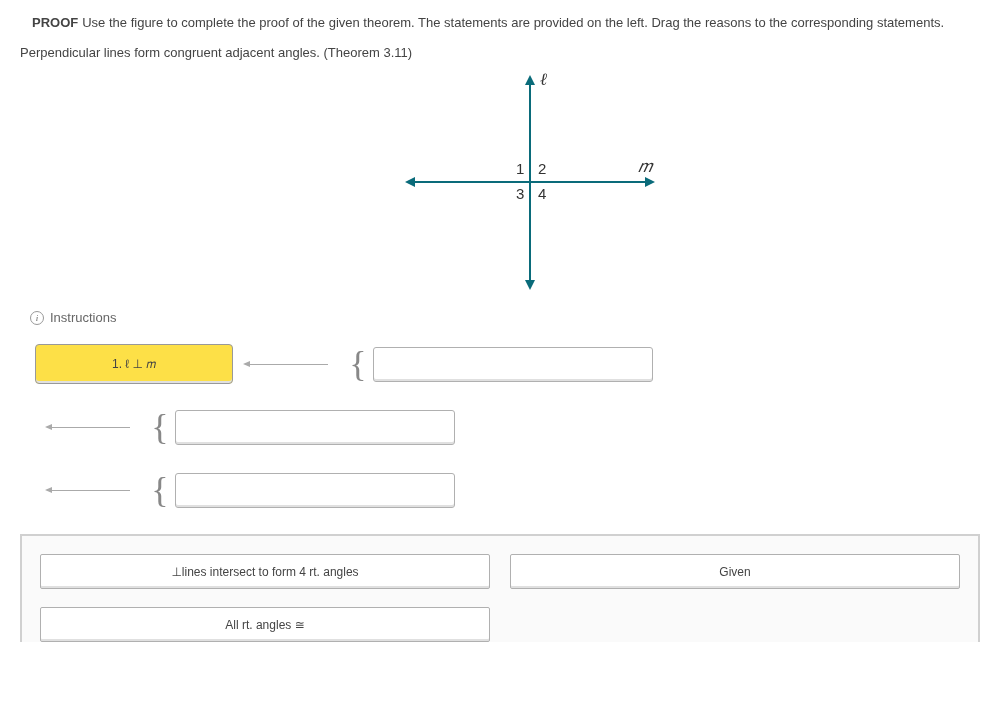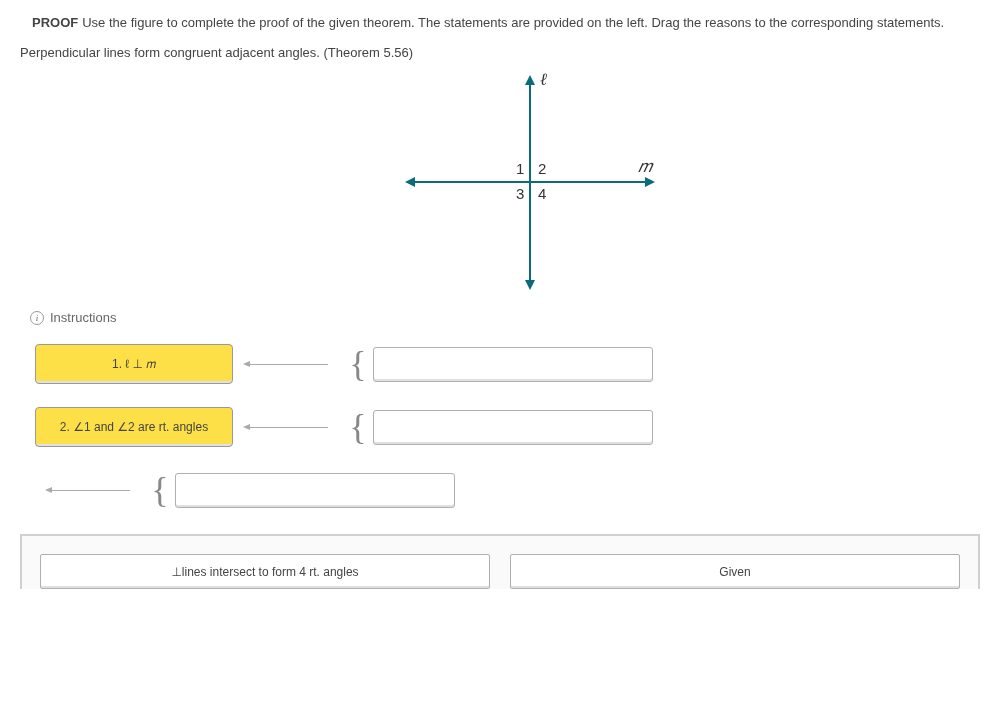--- a/index.html
+++ b/index.html
@@ -141,21 +141,21 @@
       cursor: grab;
     }
   </style>
 </head>
 <body>
 
 <div class="prompt-line">
   <span class="bold">PROOF</span><span>Use the figure to complete the proof of the given theorem. The statements are provided on the left. Drag the reasons to the corresponding statements.</span>
 </div>
 
-<div class="theorem-line">Perpendicular lines form congruent adjacent angles. (Theorem 5.56)</div>
+<div class="theorem-line">Perpendicular lines form congruent adjacent angles. (Theorem 3.11)</div>
 
 <div class="figure-area">
   <svg class="figure-svg" width="280" height="225">
     <defs>
       <marker id="arrow" viewBox="0 0 10 10" refX="5" refY="5" markerWidth="5" markerHeight="5" orient="auto-start-reverse">
         <path d="M 0 0 L 10 5 L 0 10 z" fill="#0a6b7a"></path>
       </marker>
     </defs>
     <line x1="140" y1="10" x2="140" y2="215" stroke="#0a6b7a" stroke-width="2" marker-start="url(#arrow)" marker-end="url(#arrow)"></line>
     <line x1="20" y1="112" x2="260" y2="112" stroke="#0a6b7a" stroke-width="2" marker-start="url(#arrow)" marker-end="url(#arrow)"></line>
@@ -176,32 +176,34 @@
 <div class="proof-area">
 
   <div class="proof-row">
     <div class="statement-box">1. ℓ ⊥ 𝑚</div>
     <div class="connector"></div>
     <div class="brace-col">{</div>
     <div class="drop-zone"></div>
   </div>
 
   <div class="proof-row">
-    <div class="statement-box">2. ∠1 and ∠2 are rt. angles</div>
     <div class="connector"></div>
     <div class="brace-col">{</div>
     <div class="drop-zone"></div>
   </div>
 
   <div class="proof-row">
     <div class="connector"></div>
     <div class="brace-col">{</div>
     <div class="drop-zone"></div>
   </div>
 
 </div>
 
 <div class="reasons-bank">
   <div class="bank-row">
     <div class="reason-chip">⊥lines intersect to form 4 rt. angles</div>
     <div class="reason-chip">Given</div>
   </div>
+  <div class="bank-row">
+    <div class="reason-chip" style="flex:0 0 calc(50% - 10px)">All rt. angles ≅</div>
+  </div>
 </div>
 
 </body></html>

